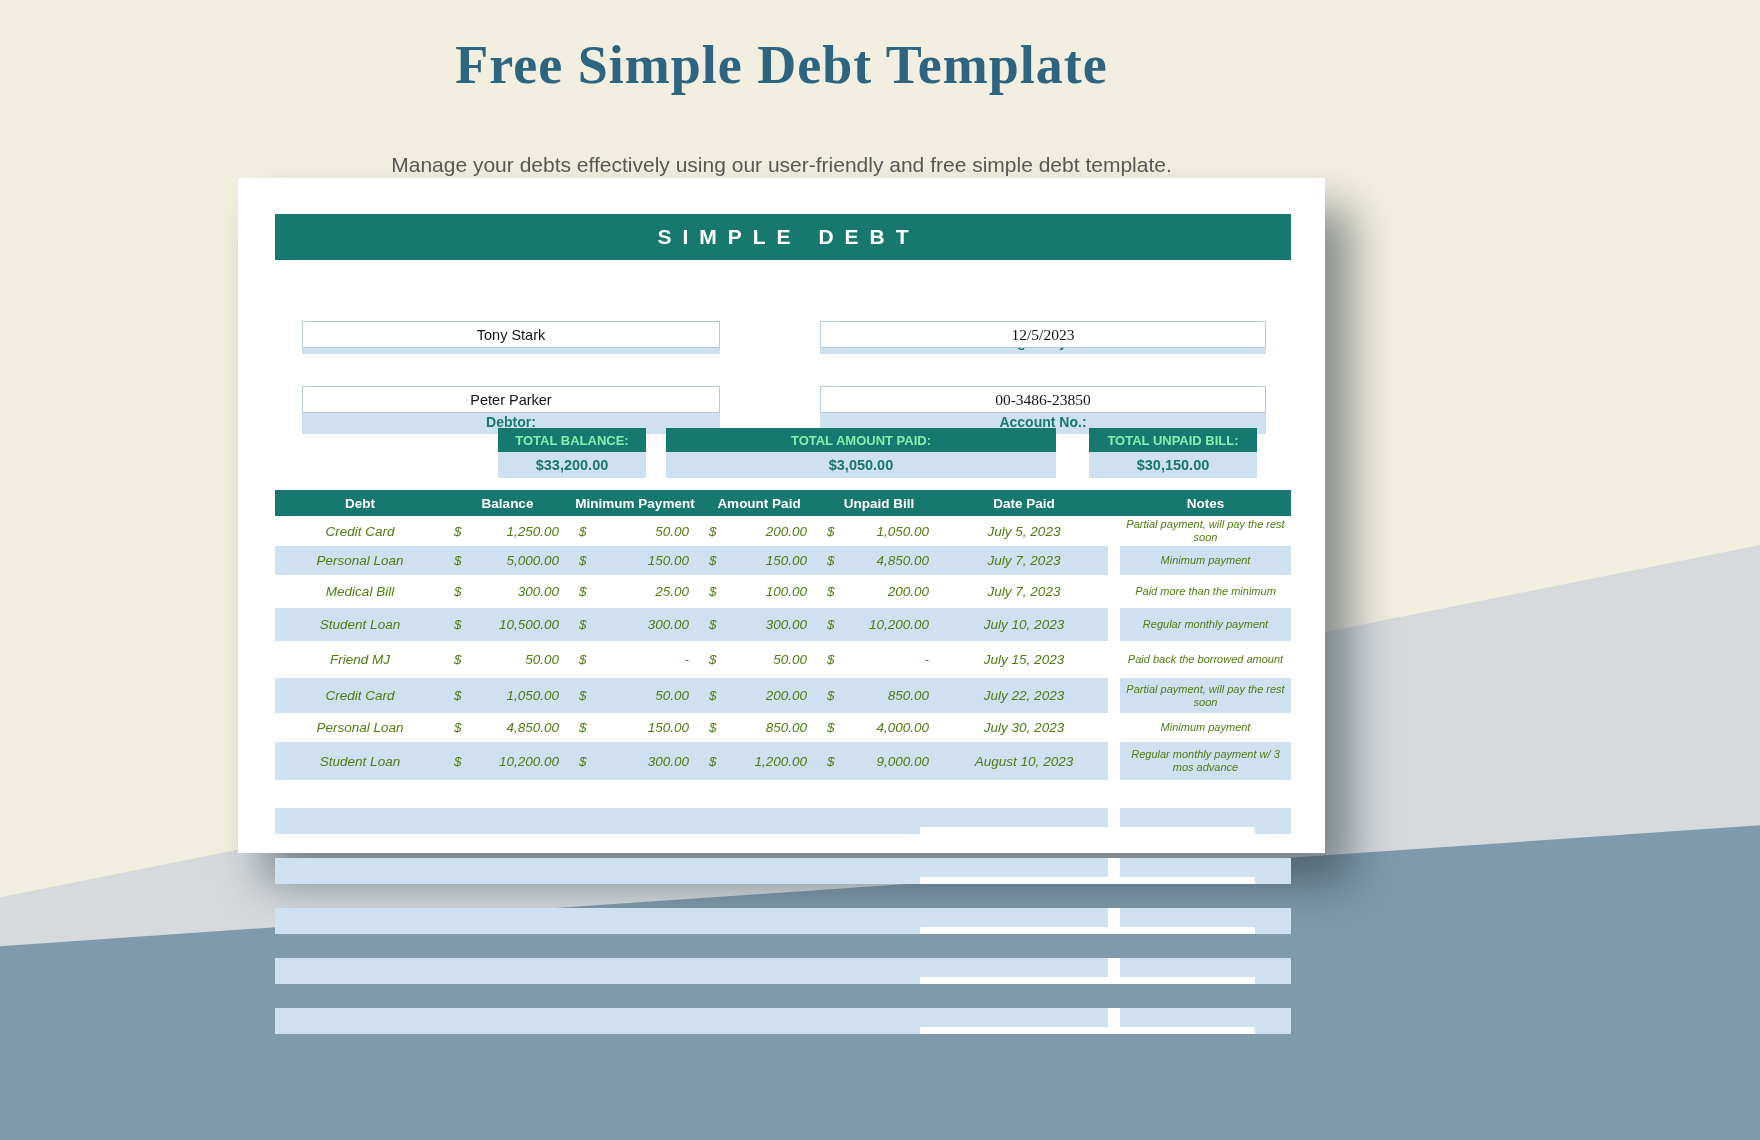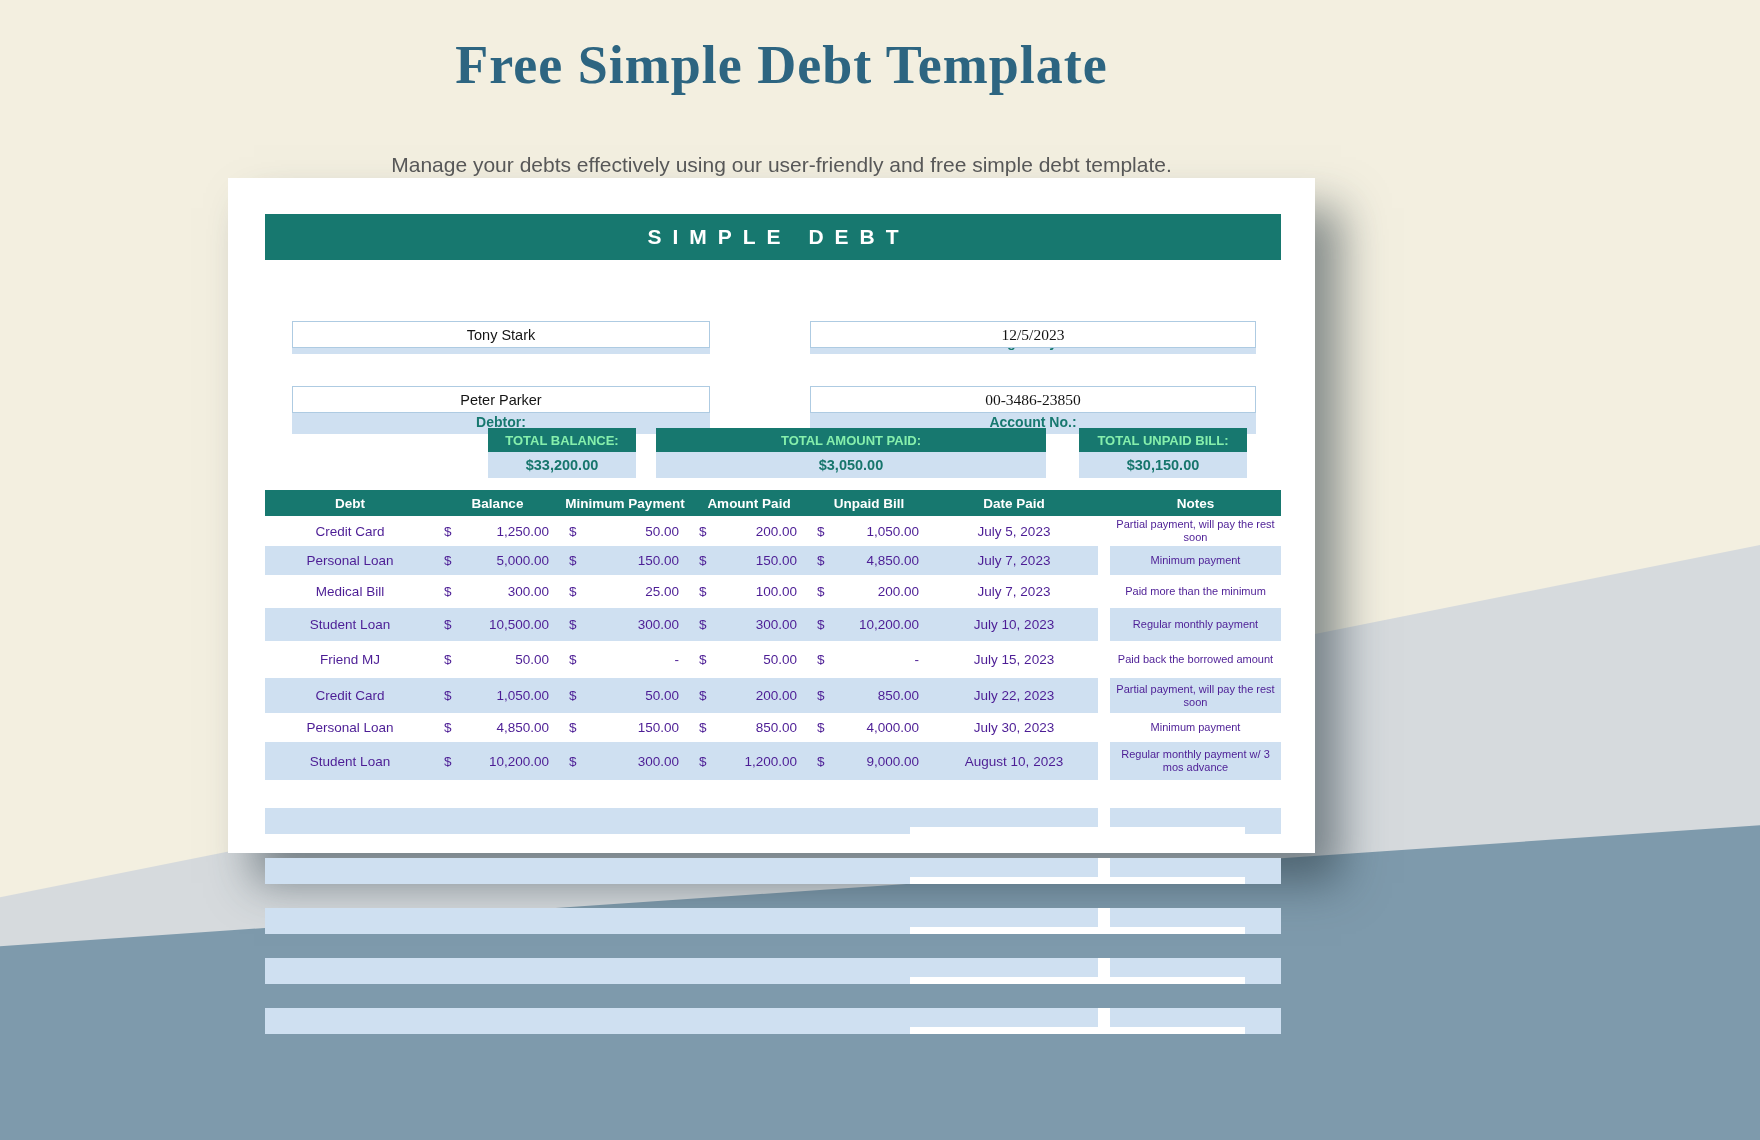--- a/index.html
+++ b/index.html
@@ -23,21 +23,21 @@
     position:absolute; left:238px; top:34px; width:1087px;
     text-align:center; font-family:"Liberation Serif", serif;
     font-size:54px; font-weight:bold; color:#2D6581; letter-spacing:1px;
   }
   .page-subtitle {
     position:absolute; left:238px; top:112px; width:1087px;
     text-align:center; font-size:21px; color:#595959;margin-top:41px;
   }
 
   .card {
-    position:absolute; left:228px; top:178px; width:1087px; height:675px;
+    position:absolute; left:238px; top:178px; width:1087px; height:675px;
     background:#ffffff;
     box-shadow:26px 30px 42px rgba(42,58,68,0.55);
   }
 
   .banner {
     position:absolute; left:37px; top:36px; width:1016px; height:46px;
     background:var(--teal,#17786F); color:#fff;
     display:flex; align-items:center; justify-content:center;
     font-size:21px; font-weight:bold; letter-spacing:11px; text-indent:11px;
   }
@@ -77,21 +77,21 @@
     position:absolute; left:37px; top:312px; width:1016px; height:26px;
     background:var(--teal,#17786F); color:#fff;
     display:grid; grid-template-columns:170px 125px 130px 118px 122px 168px 12px 171px;
     font-size:13.5px; font-weight:bold;
   }
   .thead span { display:flex; align-items:center; justify-content:center; }
 
   .rows { position:absolute; left:37px; top:338px; width:1016px; display:flex; flex-direction:column; }
   .trow {
     display:grid; grid-template-columns:170px 125px 130px 118px 122px 168px 12px 171px;
-    font-size:13.5px; color:#4c1d95;
+    font-size:13.5px; color:#4d7c0f;font-style:italic;
   }
   .trow > div { display:flex; align-items:center; justify-content:center; background:#fff; }
   .trow.alt > div { background:var(--stripe,#CFE0F1); }
   .trow > div.gap { background:#fff; }
   .money { justify-content:space-between !important; padding:0 11px 0 9px; }
   .money .cur { font-weight:normal; }
   .notes-cell { font-size:11px; line-height:1.15; text-align:center; padding:2px 6px; }
 
   
   .band { position:absolute; left:37px; width:1016px; height:26px; }

